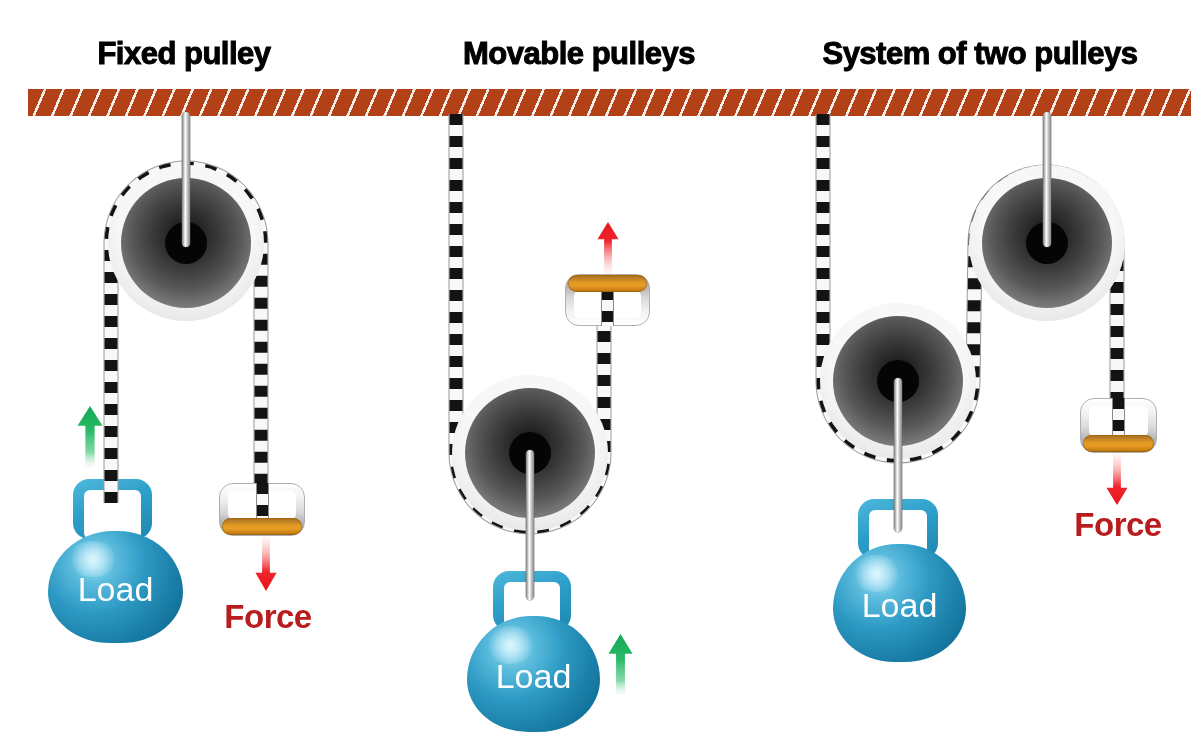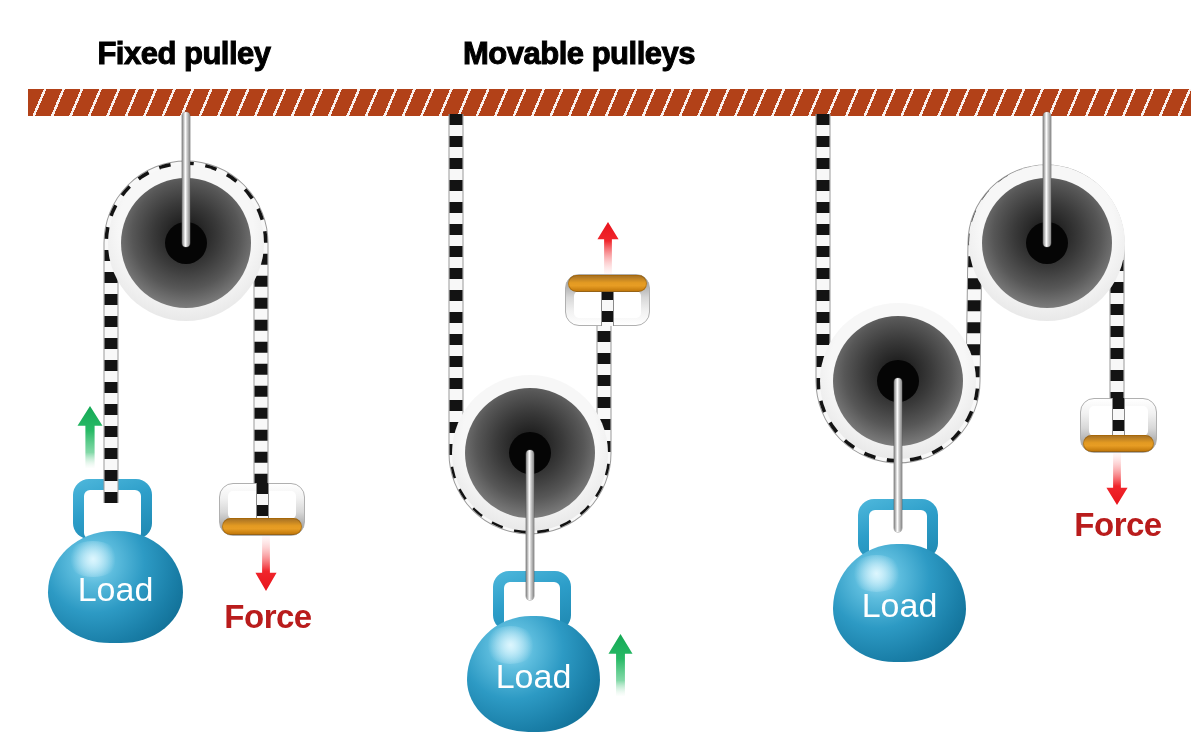--- a/index.html
+++ b/index.html
@@ -66,20 +66,21 @@
 </style>
 </head>
 <body>
 
 <div id="stage">
 
   <div class="ceiling"></div>
 
   <div class="title" id="title2">Movable pulleys</div>
   <div class="title" id="title1">Fixed pulley</div>
+  <div class="title" id="title3">System of two pulleys</div>
 
   <div class="lh" style="left:73px;top:479px;width:79px;height:60px;">
     <div class="lh-frame"></div>
     <div class="lh-hole"></div>
   </div>
   <div class="lb" style="left:48px;top:531px;width:135px;height:112px;position:absolute;">
     <div class="lb-label">Load</div>
   </div>
 
   <div class="lh" style="left:493px;top:571px;width:78px;height:60px;">

